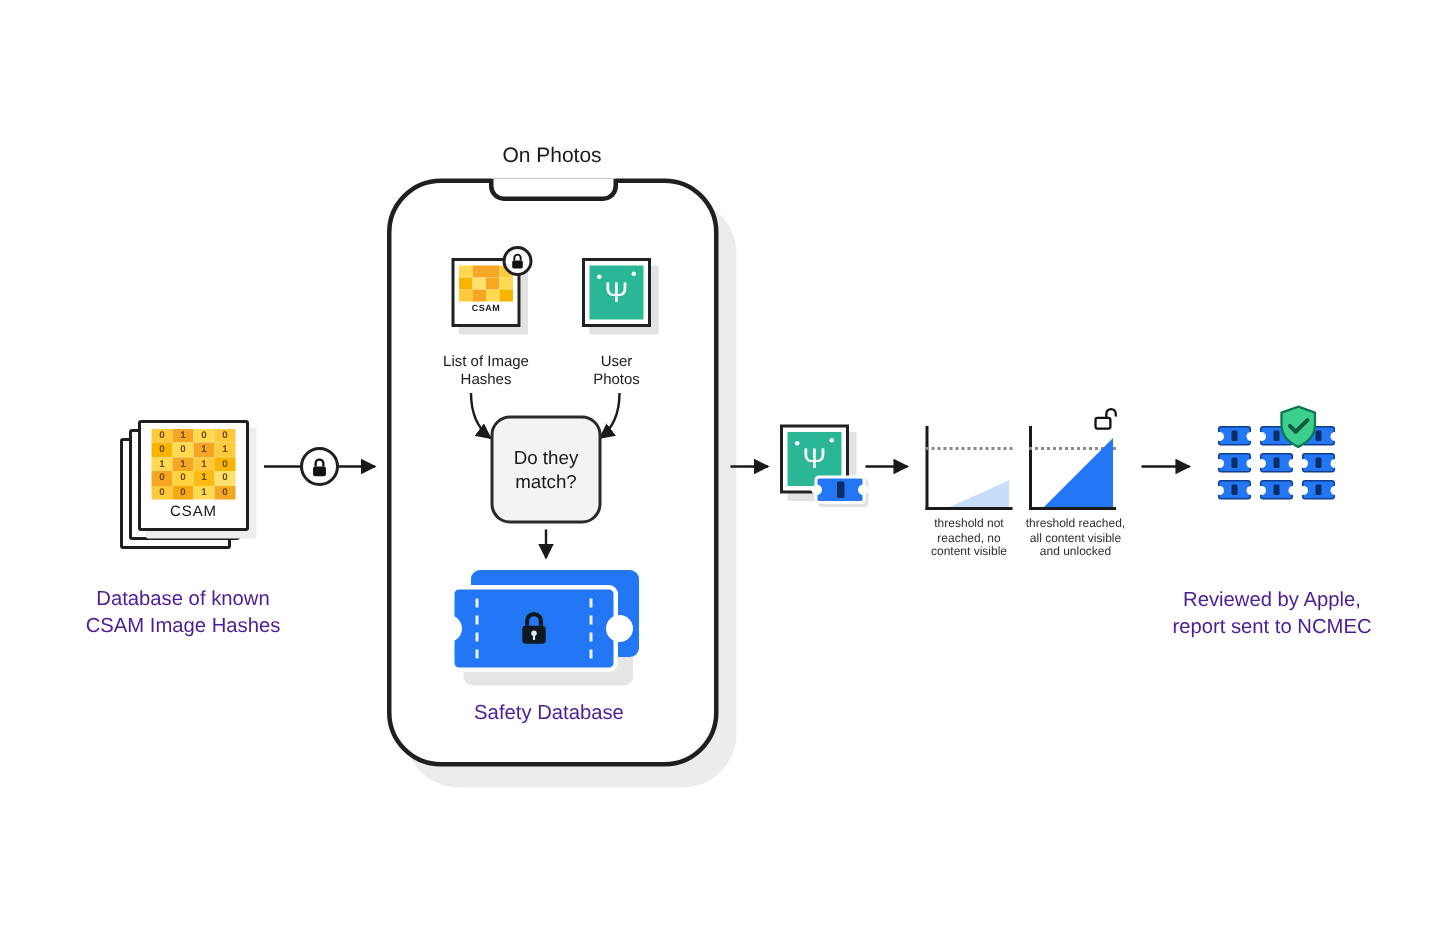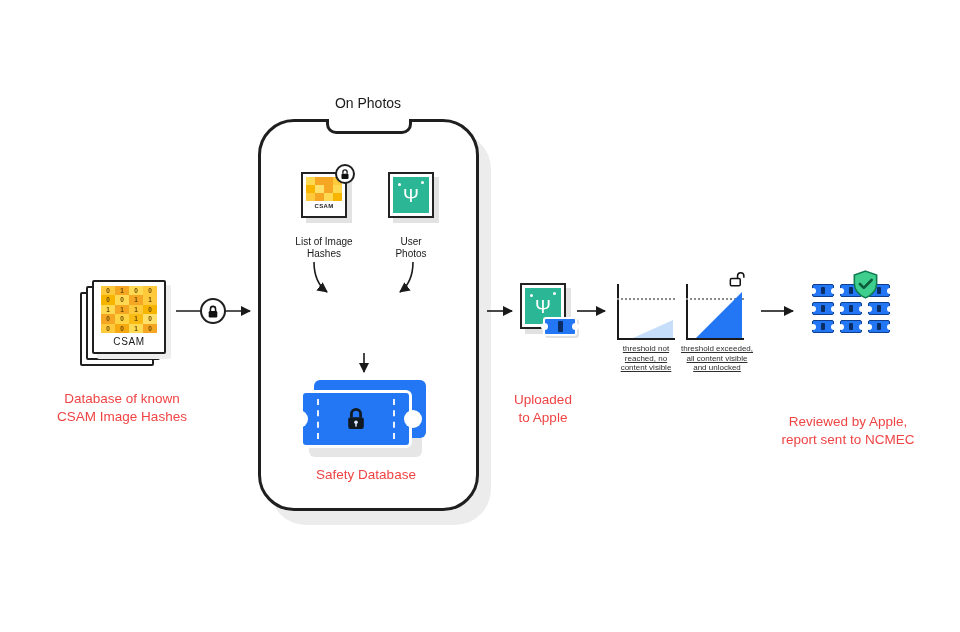--- a/index.html
+++ b/index.html
@@ -1,21 +1,21 @@
 <!DOCTYPE html>
 <html style="--blue: #2377F4; --teal: #2BB795; --shield-green: #3ECF8E; --light-blue: #C6DEF9; --ink: #1A1A1A; --shadow: #ECECEC;"><head>
 <meta charset="utf-8">
 <style>
   * { box-sizing: border-box; margin: 0; padding: 0; }
   html, body { width: 960px; height: 632px; background: #ffffff; }
   body { font-family: "Liberation Sans", sans-serif; color: #1a1a1a; }
   #canvas { position: relative; width: 960px; height: 632px; background: #fff; overflow: hidden; }
 
-  .caption { position: absolute; font-size: 13.5px; line-height: 17.5px; text-align: center; color: #ef4444; white-space: pre-line; }
-  .small-caption { position: absolute; font-size: 8px; line-height: 9.6px; text-align: center; color: #2e2e2e; white-space: pre-line; text-decoration: underline; }
+  .caption { position: absolute; font-size: 13.5px; line-height: 17.5px; text-align: center; color: #4c1d95; white-space: pre-line; }
+  .small-caption { position: absolute; font-size: 8px; line-height: 9.6px; text-align: center; color: #2e2e2e; white-space: pre-line; }
 
   
   .stack-card { position: absolute; width: 74px; height: 74px; background: #fff; border: 2px solid #1f1f1f; border-radius: 2px; }
   .front-card { padding: 4px 4px 2px; box-shadow: 5px 5px 0 #ededed; }
   .hash-grid { display: grid; grid-template-columns: repeat(4, 14px); grid-auto-rows: 9.4px; justify-content: center; }
   .hash-cell { font-size: 6.5px; line-height: 9.4px; text-align: center; color: #6b4a00; font-weight: bold; }
   .card-label { text-align: center; font-size: 10px; letter-spacing: .6px; margin-top: 3px; }
 
   
   #phone-shadow { position: absolute; left: 270px; top: 133px; width: 221px; height: 392px; background: #ececec; border-radius: 36px; }
@@ -182,20 +182,24 @@
         <span class="dot dot-a"></span>
         <span class="dot dot-b"></span>
       </div>
     </div>
 
     <div class="icon-caption" style="left:27px;top:114px;width:72px;">List of Image
 Hashes</div>
     <div class="icon-caption" style="left:120px;top:114px;width:60px;">User
 Photos</div>
 
+    <div id="match-box">
+      <span>Do they
+match?</span>
+    </div>
 
     <div id="voucher-wrap">
       <div class="v-shadow"></div>
       <div class="ticket ticket-back"></div>
       <div class="ticket ticket-front">
         <span class="notch notch-l"></span>
         <span class="notch notch-r"></span>
         <span class="tick-dash dash-l"></span>
         <span class="tick-dash dash-r"></span>
         <svg class="v-lock" width="22" height="26" viewBox="0 0 24 28">
@@ -214,22 +218,20 @@
       <span class="psi">Ψ</span>
       <span class="dot dot-a"></span>
       <span class="dot dot-b"></span>
     </div>
   </div>
   <div id="upload-voucher">
     <span class="notch-s nl"></span>
     <span class="notch-s nr"></span>
     <span class="ticket-mid"></span>
   </div>
-  <div class="caption" style="left:500px;top:391px;width:86px;">Uploaded
-to Apple</div>
 
   <div class="tchart" style="left:617px;top:284px;">
     <div class="axis-y"></div>
     <div class="axis-x"></div>
     <div class="thresh-line"></div>
     <div class="tri tri-small"></div>
   </div>
   <div class="tchart" style="left:686px;top:284px;">
     <div class="axis-y"></div>
     <div class="axis-x"></div>
@@ -238,21 +240,21 @@
   </div>
   <div id="unlock-wrap">
     <svg width="18" height="16" viewBox="0 0 20 17">
       <path d="M9.5 8 V5 a3.5 3.5 0 0 1 7 0 V7" fill="none" stroke="#111" stroke-width="1.7"></path>
       <rect x="1.5" y="8" width="11" height="8" rx="1.5" fill="#fff" stroke="#111" stroke-width="1.7"></rect>
     </svg>
   </div>
   <div class="small-caption" style="left:614px;top:344px;width:64px;">threshold not
 reached, no
 content visible</div>
-  <div class="small-caption" style="left:678px;top:344px;width:78px;">threshold exceeded,
+  <div class="small-caption" style="left:678px;top:344px;width:78px;">threshold reached,
 all content visible
 and unlocked</div>
 
   <div id="review-vouchers">
       <div class="mini-ticket">
         <span class="notch-s nl"></span>
         <span class="notch-s nr"></span>
         <span class="ticket-mid"></span>
       </div>
       <div class="mini-ticket">
@@ -295,16 +297,16 @@
         <span class="notch-s nr"></span>
         <span class="ticket-mid"></span>
       </div>
     </div>
   <div id="shield-wrap">
     <svg width="27" height="29" viewBox="0 0 24 26">
       <path d="M12 1 L22 4.5 V12 c0 6.5 -4.5 10.5 -10 13 C6.5 22.5 2 18.5 2 12 V4.5 Z" fill="#3ECF8E" stroke="#0f7a4f" stroke-width="1.4"></path>
       <path d="M7 12.5 l3.5 3.5 L17.5 9" fill="none" stroke="#0c5c3c" stroke-width="2.4" stroke-linecap="round" stroke-linejoin="round"></path>
     </svg>
   </div>
-  <div class="caption" style="left:773px;top:413px;width:150px;">Reviewed by Apple,
+  <div class="caption" style="left:773px;top:391px;width:150px;">Reviewed by Apple,
 report sent to NCMEC</div>
 
 </div>
 
 </body></html>

